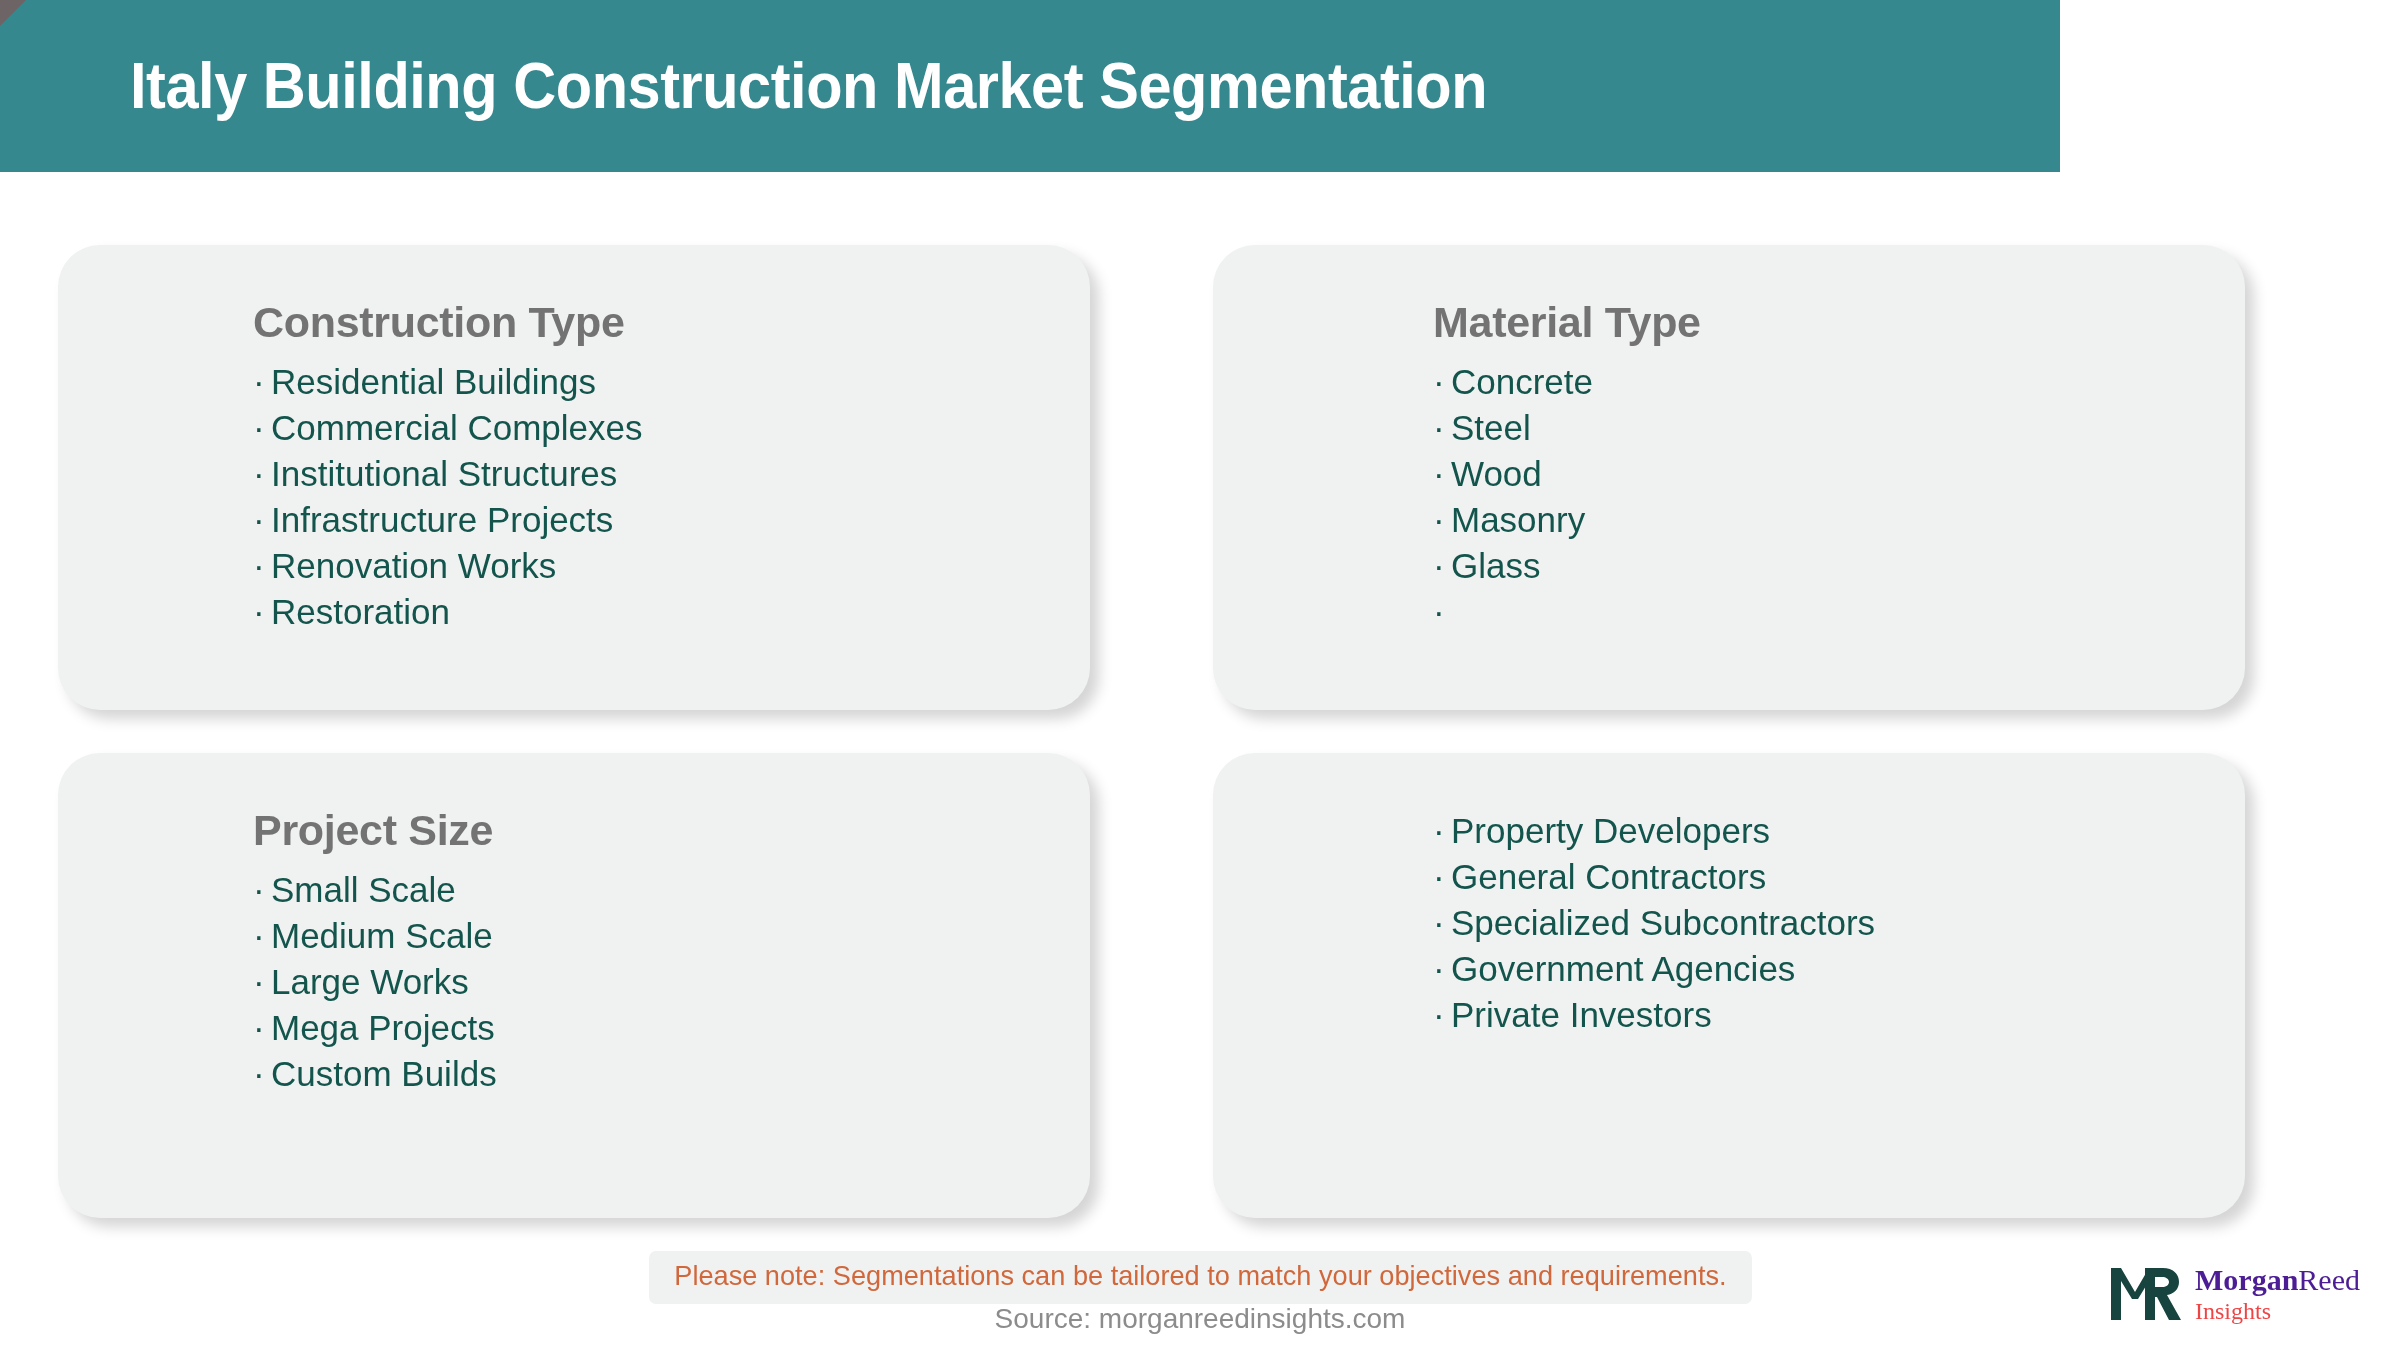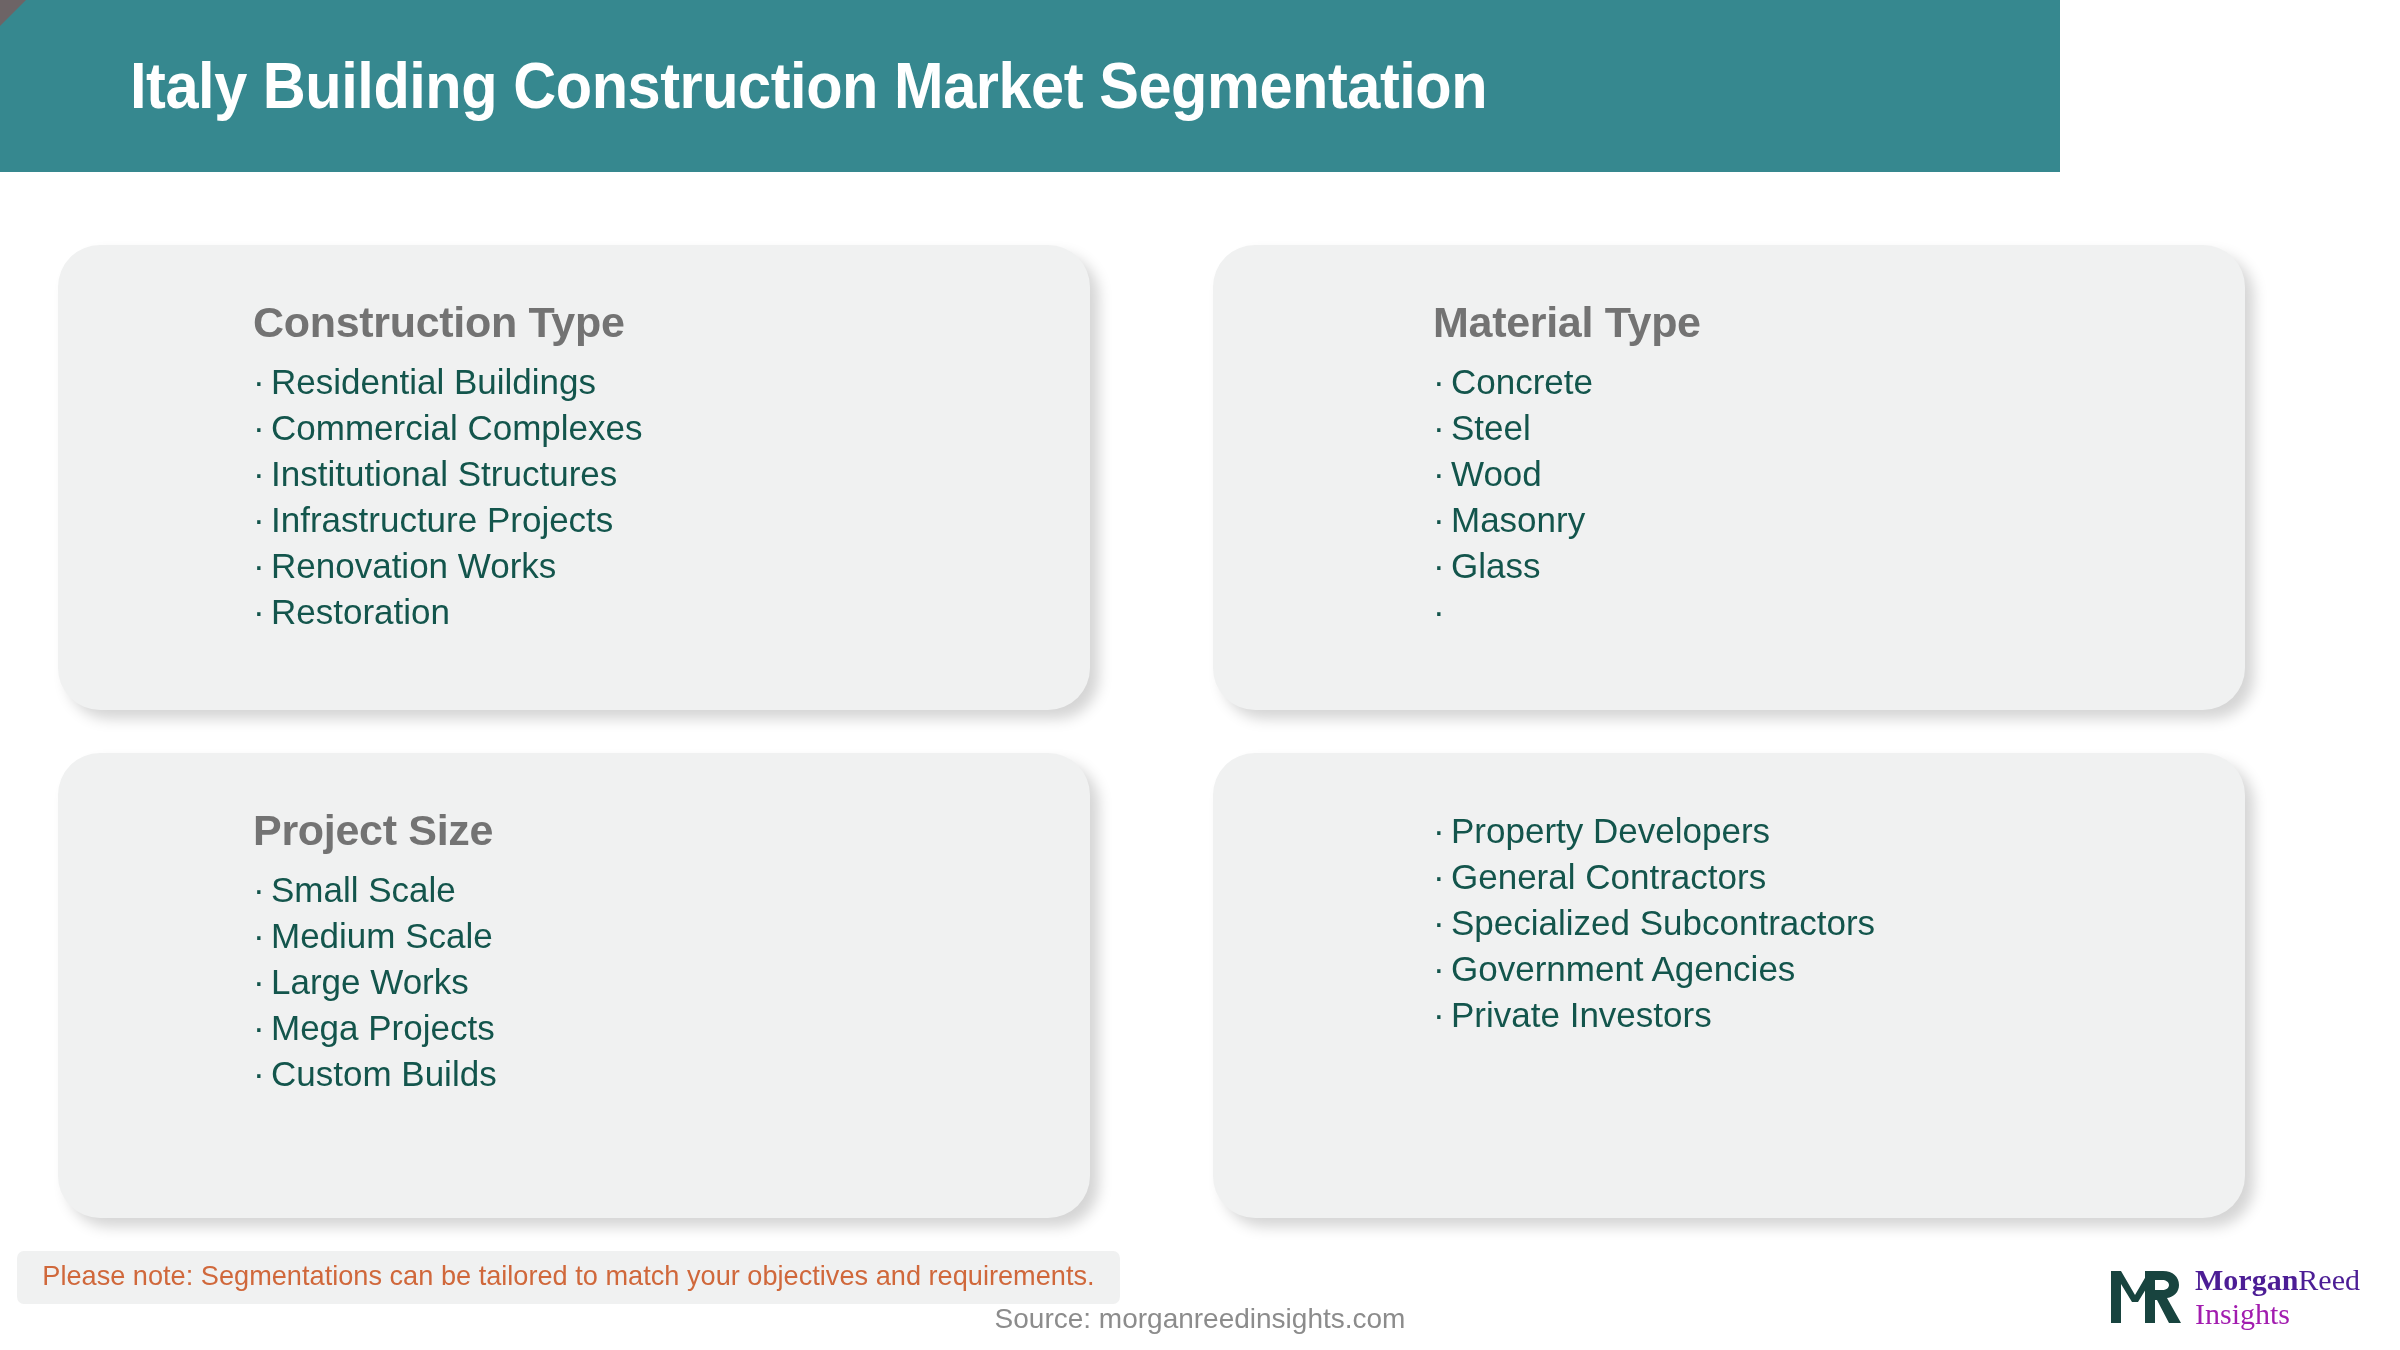--- a/index.html
+++ b/index.html
@@ -101,20 +101,21 @@
     font-size: 35px;
     flex: 0 0 auto;
   }
 
   
   .note-wrap {
     position: absolute;
     left: 0;
     top: 1251px;
     width: 2400px;
+    text-align: center;
   }
   .note-box {
     display: inline-block;
     background: #F0F1F1;
     border-radius: 7px;
     padding: 10px 26px 12px 26px;
     color: #D0683B;
     font-size: 28px;
     line-height: 1.1;
     white-space: nowrap;
@@ -159,22 +160,22 @@
     white-space: nowrap;
   }
   .logo-line1 b {
     font-weight: bold;
   }
   .logo-line1 span.reed {
     font-weight: normal;
   }
   .logo-line2 {
     font-family: "Liberation Serif", serif;
-    font-size: 30px;
-    color: #a21caf;
+    font-size: 24px;
+    color: #ef4444;
     margin-top: 4px;
     white-space: nowrap;
   }
 </style>
 </head>
 <body>
 
 <div class="page">
 
   <div class="header">

